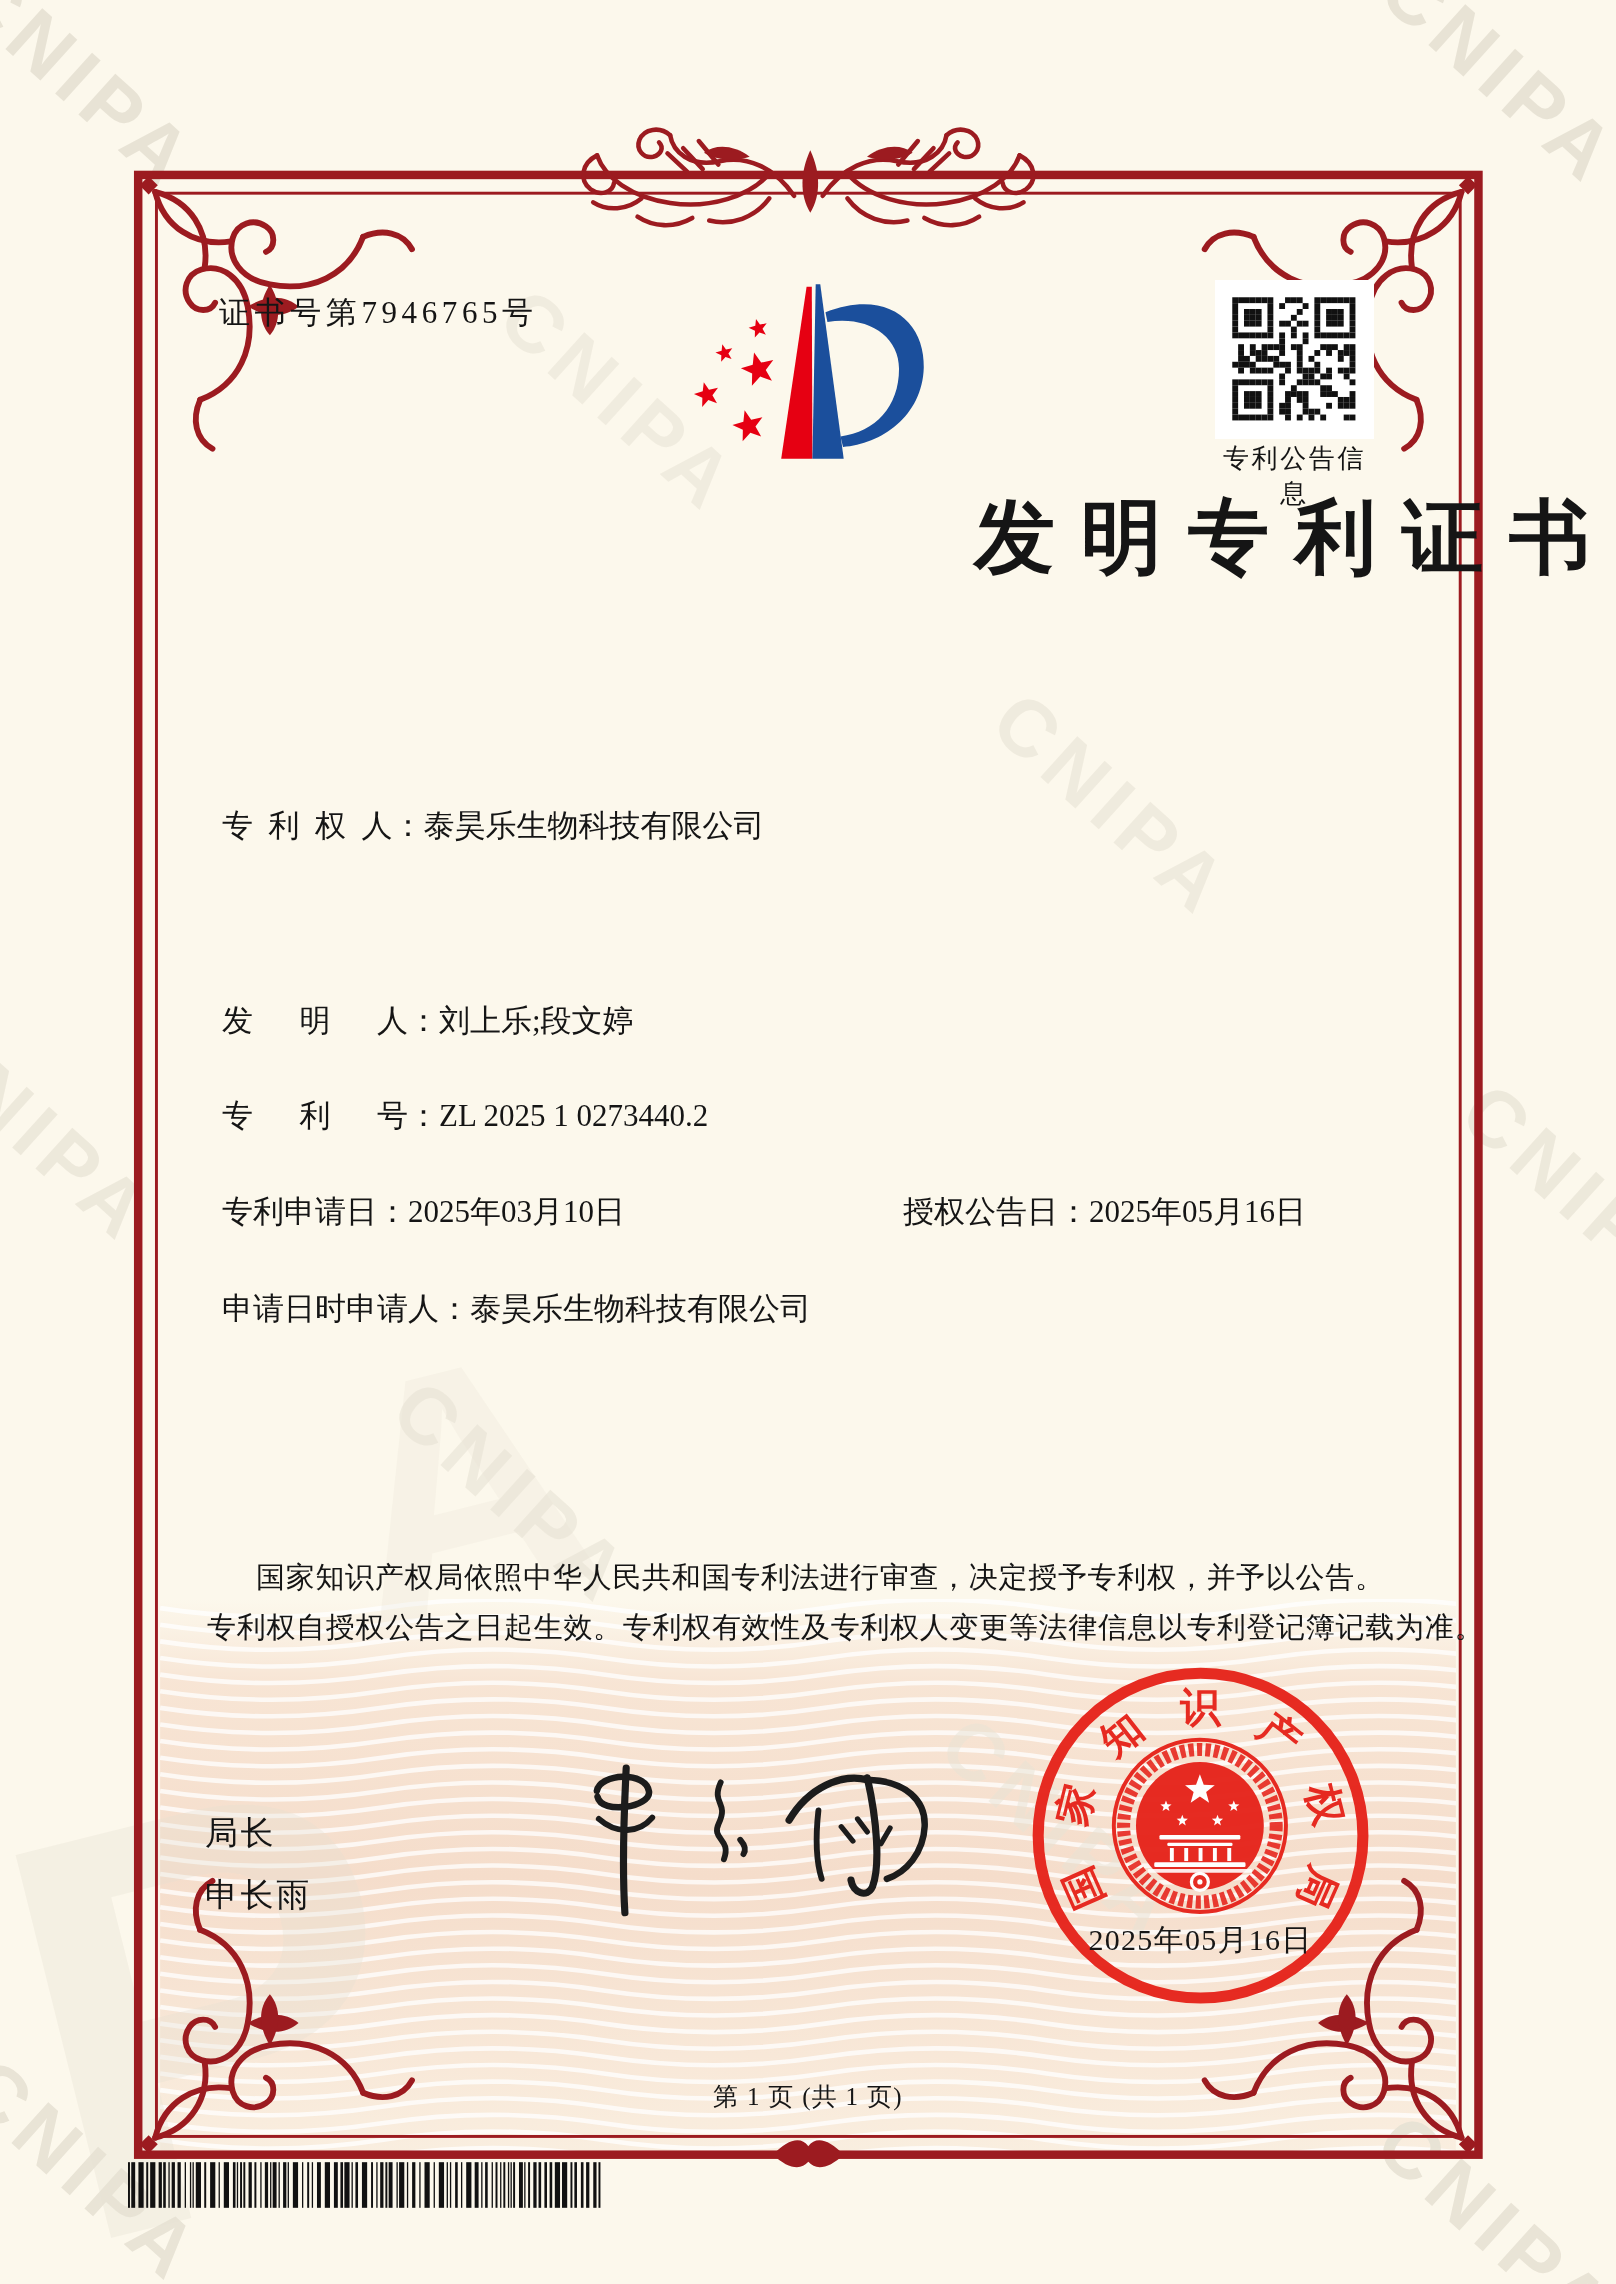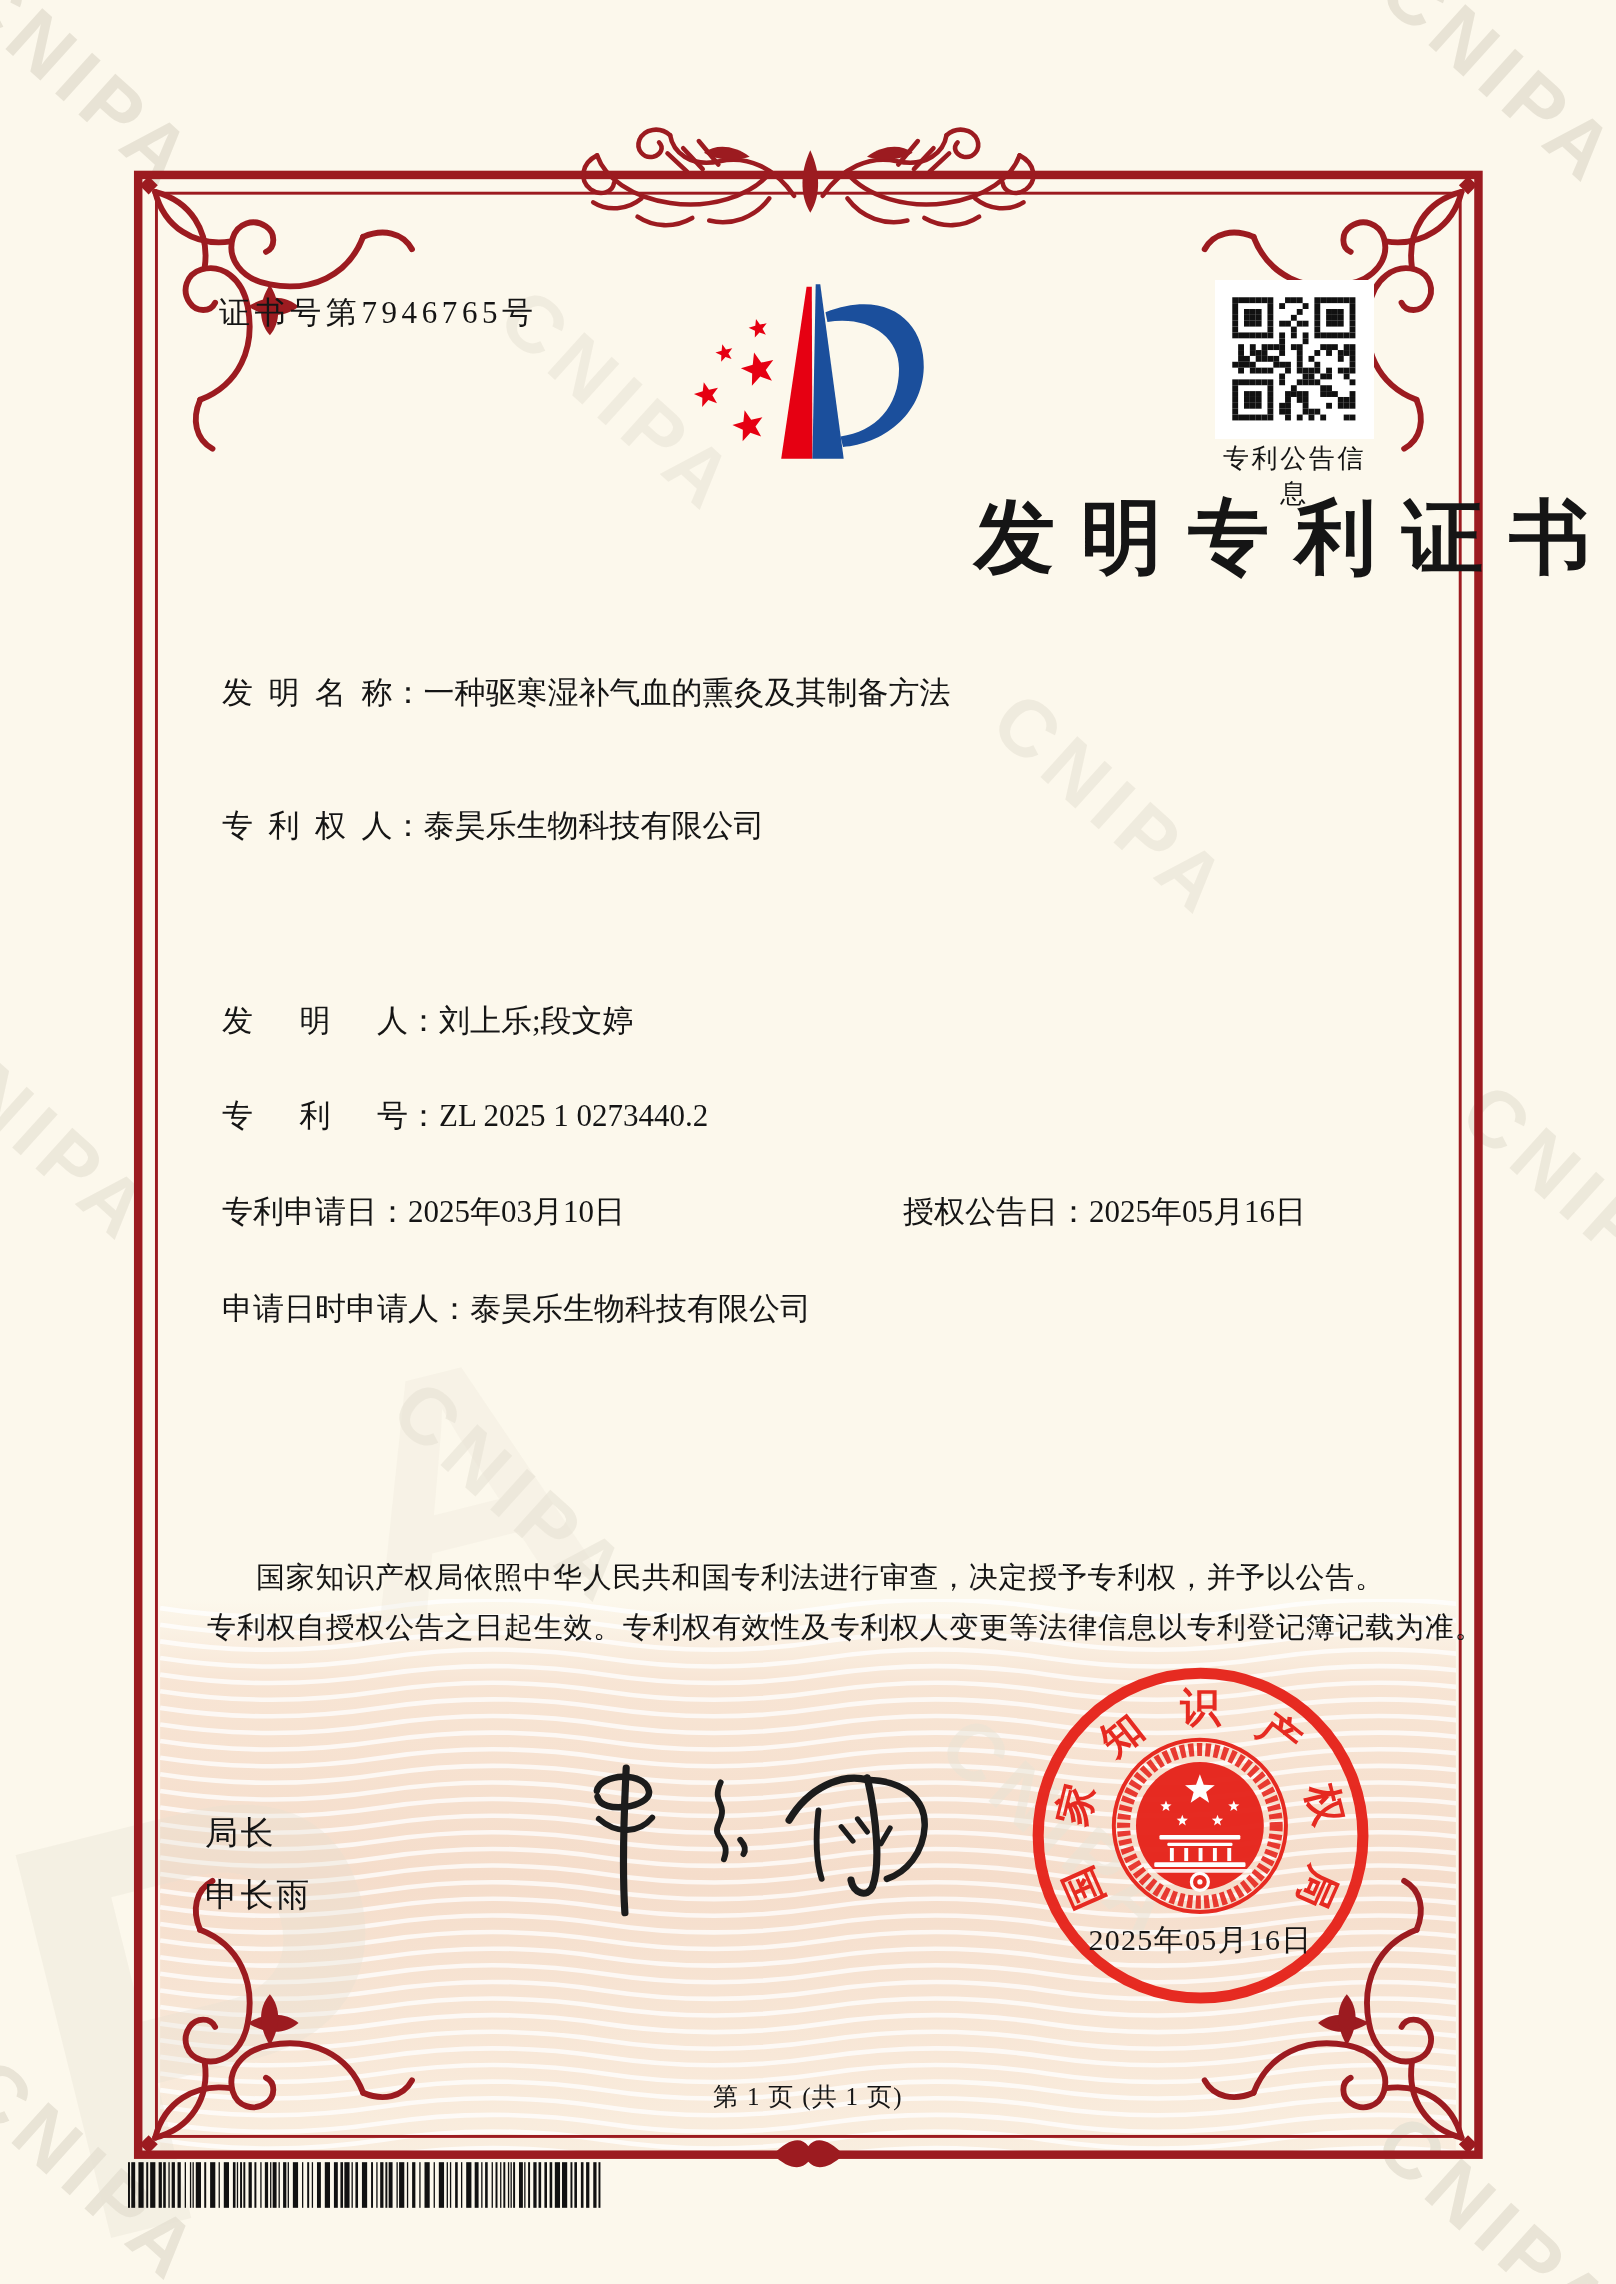--- a/index.html
+++ b/index.html
@@ -372,23 +372,20 @@
         <rect x="143.5" y="206.5" width="9" height="9"></rect>
         <rect x="161.5" y="206.5" width="9" height="9"></rect>
         <rect x="197.5" y="206.5" width="9" height="9"></rect>
         <rect x="206.5" y="206.5" width="9" height="9"></rect>
       </g>
   </svg>
   <div class="abs z3 qr-caption">专利公告信息</div>
 
   <div class="abs z3 title">发明专利证书</div>
 
-  <div class="row" style="left:222px;top:672px">
-    <span class="lab">发 明 名 称：</span><span class="val">一种驱寒湿补气血的熏灸及其制备方法</span>
-  </div>
   <div class="row" style="left:222px;top:805px">
     <span class="lab">专 利 权 人：</span><span class="val">泰昊乐生物科技有限公司</span>
   </div>
   <div class="row" style="left:222px;top:1000px">
     <span class="lab">发　 明　 人：</span><span class="val">刘上乐;段文婷</span>
   </div>
   <div class="row" style="left:222px;top:1095px">
     <span class="lab">专　 利　 号：</span><span class="val">ZL 2025 1 0273440.2</span>
   </div>
   <div class="row" style="left:222px;top:1191px">

